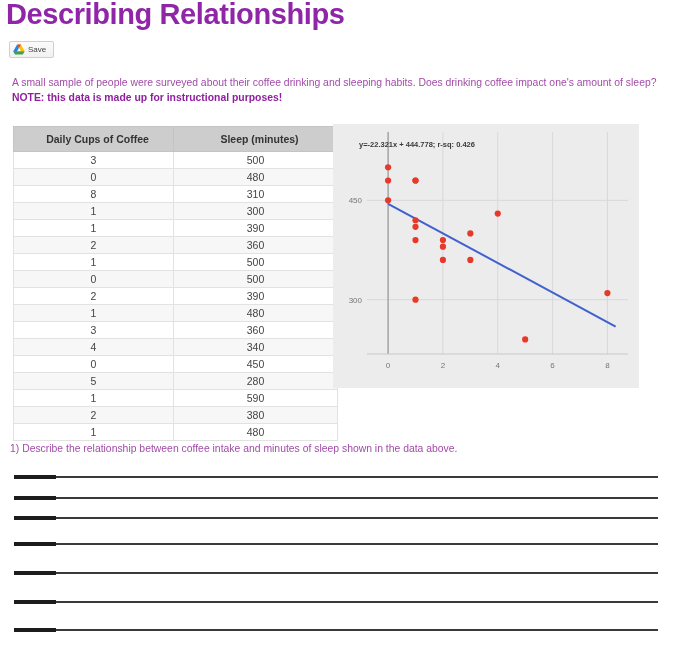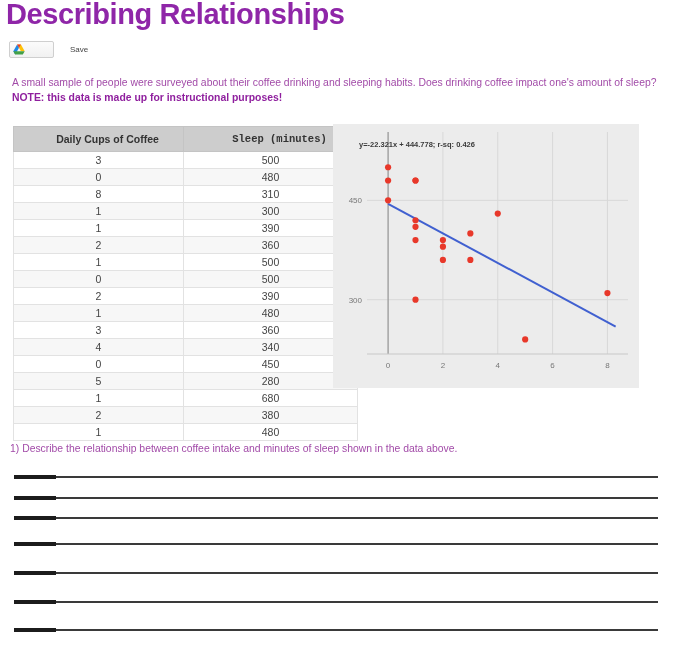--- a/index.html
+++ b/index.html
@@ -46,21 +46,20 @@
   .drive-icon {
     width: 12px;
     height: 11px;
     flex: 0 0 auto;
     margin-right: 3px;
   }
   .save-label {
     font-size: 8px;
     color: #444444;
     line-height: 1;
-    margin-left: 42px;
   }
 
   
   .intro {
     position: absolute;
     left: 12px;
     top: 75px;
     width: 660px;
     font-size: 10.4px;
     line-height: 15px;
@@ -78,40 +77,40 @@
     top: 126px;
     width: 306px;
     border-collapse: collapse;
     table-layout: fixed;
   }
   .data-table th {
     background: #cdcdcd;
     color: #333333;
     font-size: 10.5px;
     font-weight: bold;
-    padding: 6px 0 6px 18px;
+    padding: 6px 0 6px 8px;
     text-align: center;
     border: 1px solid #c4c4c4;
   }
   .data-table td {
     font-size: 10.5px;
     color: #444444;
     text-align: center;
     padding: 2px 0;
     border: 1px solid #e2e2e2;
     height: 11px;
   }
   .data-table tbody tr:nth-child(even) td {
     background: #f7f7f7;
   }
   .data-table tbody tr:nth-child(odd) td {
     background: #ffffff;
   }
   .col-x { width: 151px; }
-  .col-y { width: 155px; font-family: Liberation Mono, monospace; }
+  .col-y { width: 155px; }
 
   
   .chart-panel {
     position: absolute;
     left: 333px;
     top: 124px;
     width: 306px;
     height: 264px;
     background: #ececec;
   }
@@ -237,21 +236,21 @@
     <tr>
         <td>0</td>
         <td>450</td>
       </tr>
     <tr>
         <td>5</td>
         <td>280</td>
       </tr>
     <tr>
         <td>1</td>
-        <td>680</td>
+        <td>590</td>
       </tr>
     <tr>
         <td>2</td>
         <td>380</td>
       </tr>
     <tr>
         <td>1</td>
         <td>480</td>
       </tr>
   </tbody>

